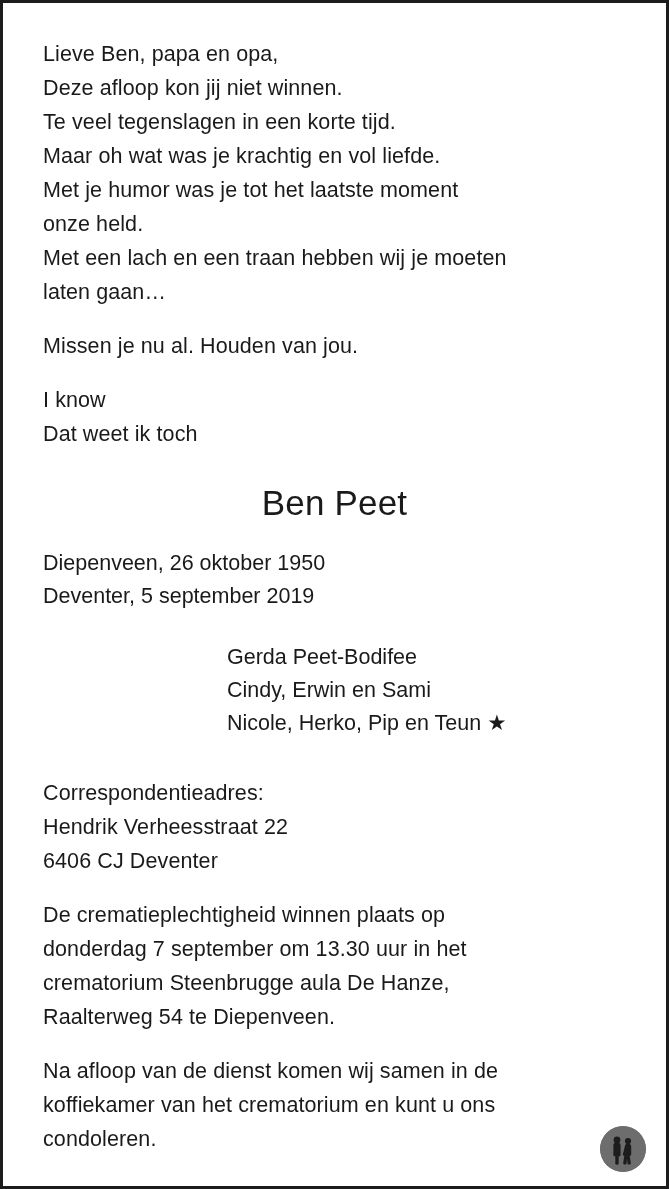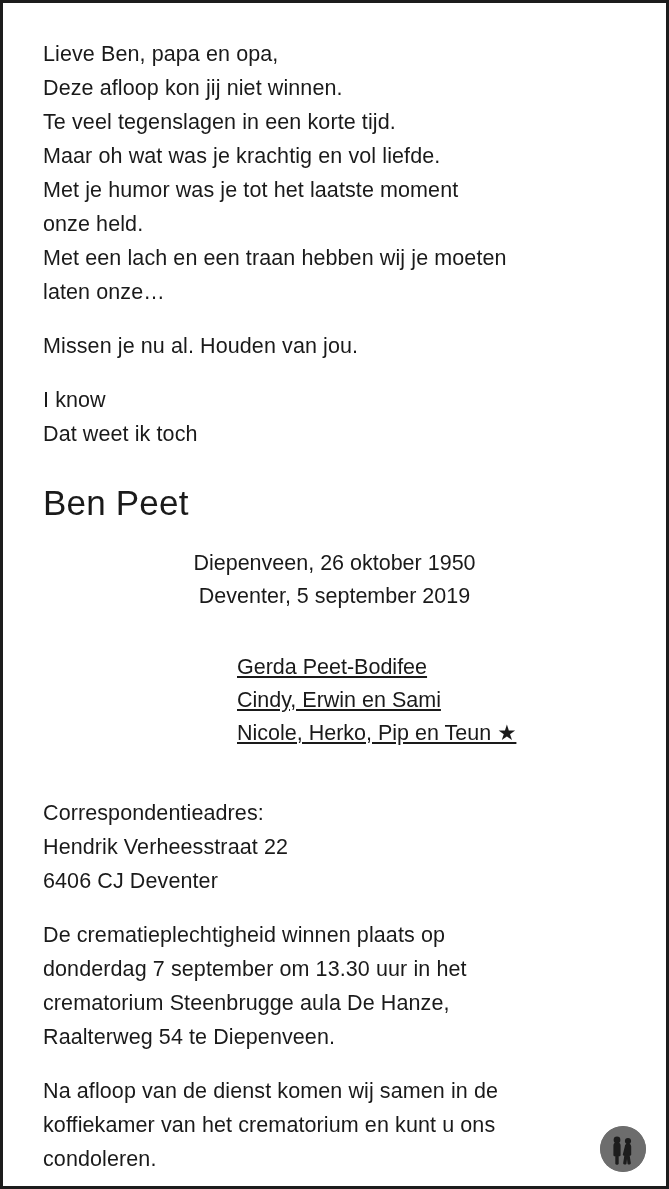--- a/index.html
+++ b/index.html
@@ -27,39 +27,38 @@
   .block p {
     margin: 0;
     font-size: 21.5px;
     line-height: 34px;
     letter-spacing: 0.1px;
   }
   .gap-sm { height: 20px; }
   .gap-md { height: 22px; }
   .gap-lg { height: 30px; }
   .name {
+    text-align: center;
     font-size: 35px;
     line-height: 44px;
     margin: 0;
     font-weight: 400;
     letter-spacing: 0.2px;
   }
   .dates {
-    text-align: center;
     margin: 0;
   }
   .dates p {
     margin: 0;
     font-size: 21.5px;
     line-height: 33px;
   }
   .family {
-    margin: 16px;
+    margin: 6px;
     padding-left: 178px;
-    text-decoration: underline;
   }
   .family p {
     margin: 0;
     font-size: 21.5px;
     line-height: 33px;
   }
   .logo {
     position: absolute;
     right: 20px;
     bottom: 14px;
@@ -77,21 +76,21 @@
 <div class="card">
 
   <div class="opening">
     <p>Lieve Ben, papa en opa,</p>
     <p>Deze afloop kon jij niet winnen.</p>
     <p>Te veel tegenslagen in een korte tijd.</p>
     <p>Maar oh wat was je krachtig en vol liefde.</p>
     <p>Met je humor was je tot het laatste moment</p>
     <p>onze held.</p>
     <p>Met een lach en een traan hebben wij je moeten</p>
-    <p>laten onze…</p>
+    <p>laten gaan…</p>
   </div>
 
   <div class="gap-sm"></div>
 
   <div class="block">
     <p>Missen je nu al. Houden van jou.</p>
   </div>
 
   <div class="gap-sm"></div>
 

